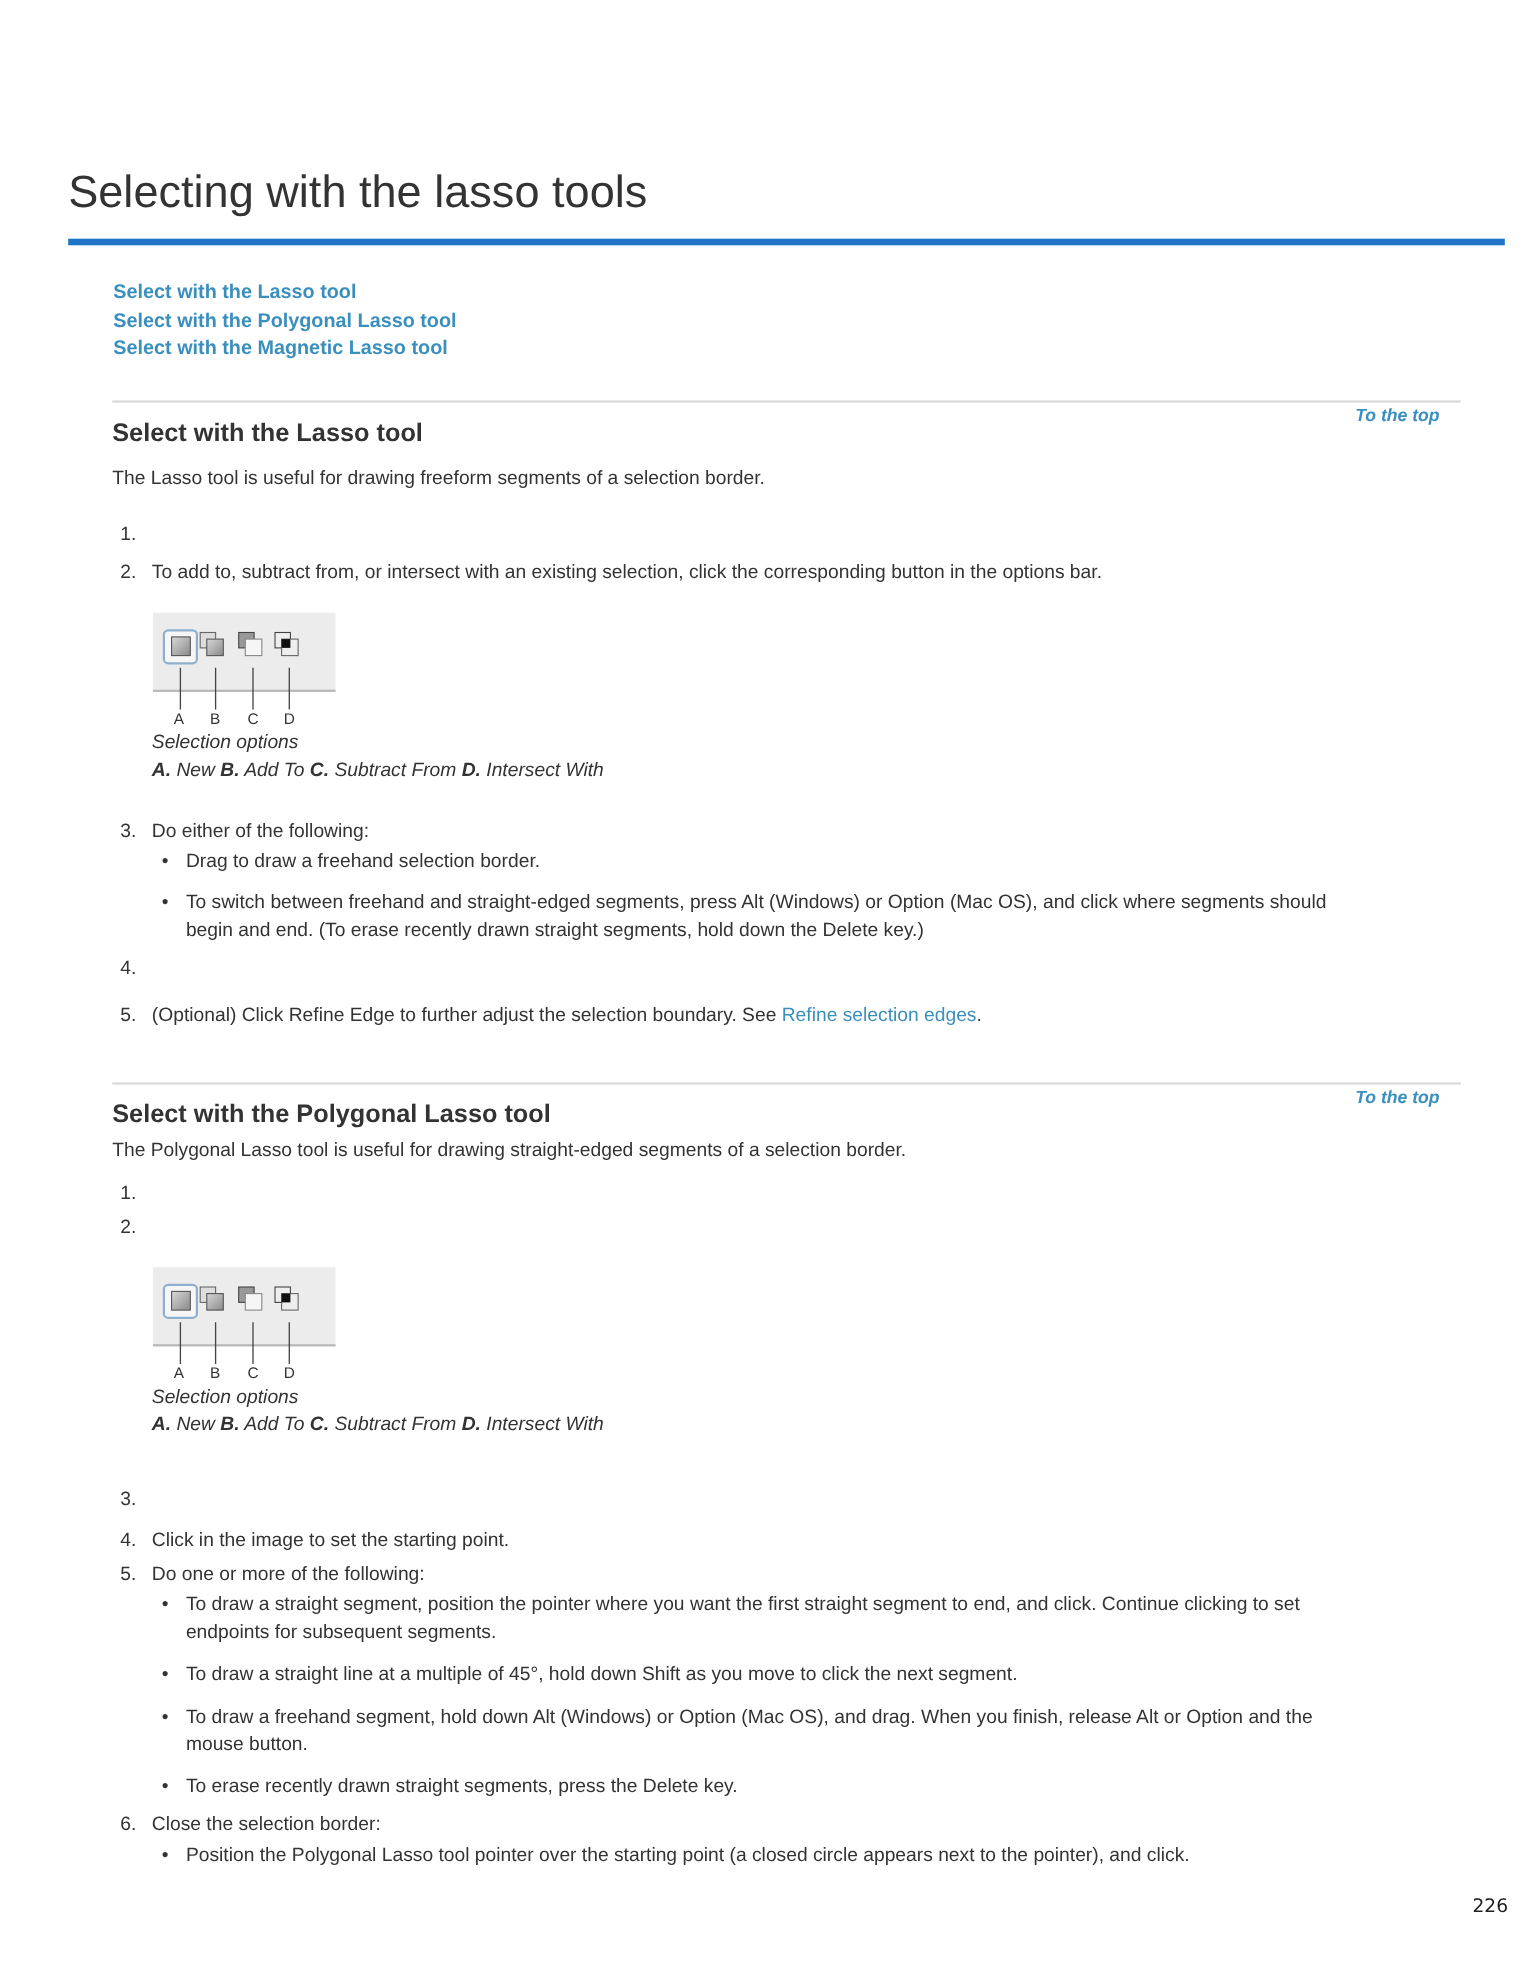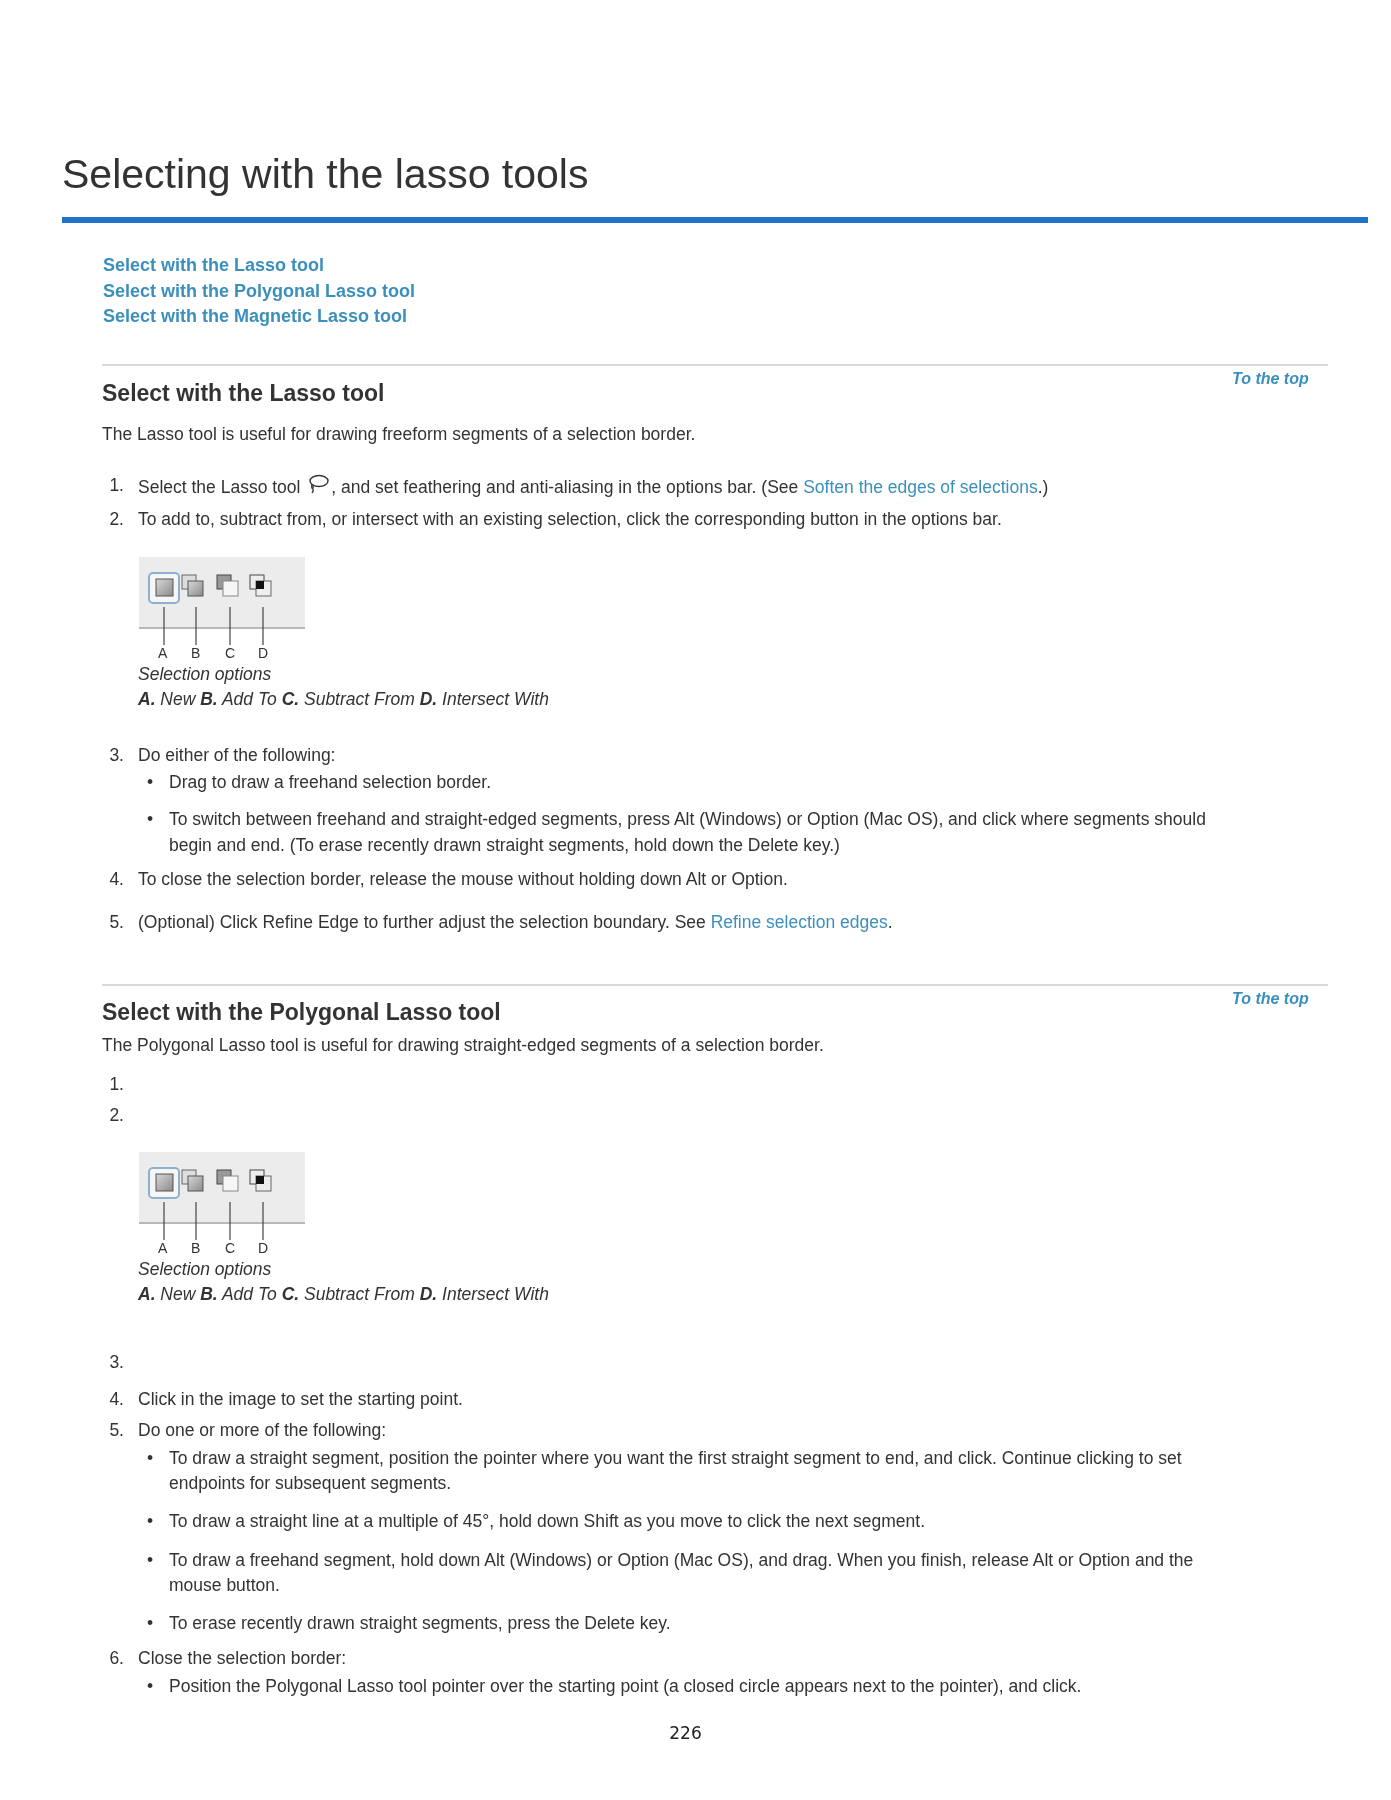--- a/index.html
+++ b/index.html
@@ -19,48 +19,41 @@
   .li-text { position: absolute; left: 36px; }
   .bul { position: absolute; left: 147px; font-size: 17.5px; white-space: nowrap; line-height: 25px; color: #333; }
   .bul .dot { position: absolute; left: 0; top: 0; }
   .bul .bt { position: absolute; left: 22px; text-align: center; }
   a.link { color: #3b8fbd; text-decoration: none; }
   .icon-inline { display: inline-block; width: 26px; height: 26px; vertical-align: -6px; }
   .figure { width: 170px; height: 110px; }
   .fig-bar { position: absolute; left: 0; top: 0; width: 166px; height: 70px; background: #ececec; border-bottom: 2px solid #b8b8b8; }
   .caption { left: 138px; font-size: 17.5px; font-style: italic; color: #333; white-space: nowrap; line-height: 25px; }
   .caption b { font-style: italic; }
-  .page-number { left: 0; width: 1371px; text-align: center; font-size: 17px; color: #222; font-family: "DejaVu Sans", sans-serif; }
+  .page-number { left: 0; width: 1371px; text-align: right; font-size: 17px; color: #222; font-family: "DejaVu Sans", sans-serif; }
 </style>
 </head>
 <body>
 
 <h1 class="abs page-title">Selecting with the lasso tools</h1>
 <div class="abs title-rule"></div>
 
 <nav class="abs toc">
   <a href="#s1">Select with the Lasso tool</a>
   <a href="#s2">Select with the Polygonal Lasso tool</a>
   <a href="#s3">Select with the Magnetic Lasso tool</a>
 </nav>
 
 <div class="abs divider" style="top:364px;"></div>
 <a class="abs to-top" style="left:1232px; top:370px;" href="#top">To the top</a>
 <h2 class="abs h2" id="s1" style="top:380px;">Select with the Lasso tool</h2>
 <p class="abs p" style="top:424px;">The Lasso tool is useful for drawing freeform segments of a selection border.</p>
 
 <div class="abs li" style="left:102px; top:473px; width:1220px; height:25px;">
   <span class="num">1.</span>
-  <span class="li-text">
-    <span>Select the Lasso tool </span><span class="icon-inline"><svg width="26" height="26" viewBox="0 0 26 26">
-          <ellipse cx="14" cy="8" rx="9" ry="5.5" fill="none" stroke="#333" stroke-width="1.4"></ellipse>
-          <path d="M7 11 Q6 15 8 16 Q9 18 7 20" fill="none" stroke="#333" stroke-width="1.4"></path>
-          <circle cx="7.5" cy="14" r="1.6" fill="#555"></circle>
-        </svg></span><span>, and set feathering and anti-aliasing in the options bar. (See </span><a class="link" href="#">Soften the edges of selections</a><span>.)</span>
-  </span>
 </div>
 
 <div class="abs li" style="left:102px; top:507px; width:1220px; height:25px;">
   <span class="num">2.</span>
   <span class="li-text">To add to, subtract from, or intersect with an existing selection, click the corresponding button in the options bar.</span>
 </div>
 
 <div class="abs figure" style="left:139px; top:557px;">
   <div class="fig-bar"></div>
   <svg class="abs" style="left:0; top:0;" width="170" height="110" viewBox="0 0 170 110">
@@ -110,21 +103,20 @@
 <div class="abs bul" style="top:807px;">
   <span class="dot">•</span>
     <span class="bt">To switch between freehand and straight-edged segments, press Alt (Windows) or Option (Mac OS), and click where segments should</span>
 </div>
 <div class="abs bul" style="top:833px;">
   <span class="bt">begin and end. (To erase recently drawn straight segments, hold down the Delete key.)</span>
 </div>
 
 <div class="abs li" style="left:102px; top:867px; width:1220px; height:25px;">
   <span class="num">4.</span>
-  <span class="li-text">To close the selection border, release the mouse without holding down Alt or Option.</span>
 </div>
 
 <div class="abs li" style="left:102px; top:910px; width:1220px; height:25px;">
   <span class="num">5.</span>
   <span class="li-text">
     <span>(Optional) Click Refine Edge to further adjust the selection boundary. See </span><a class="link" href="#">Refine selection edges</a><span>.</span>
   </span>
 </div>
 
 <div class="abs divider" style="top:984px;"></div>

